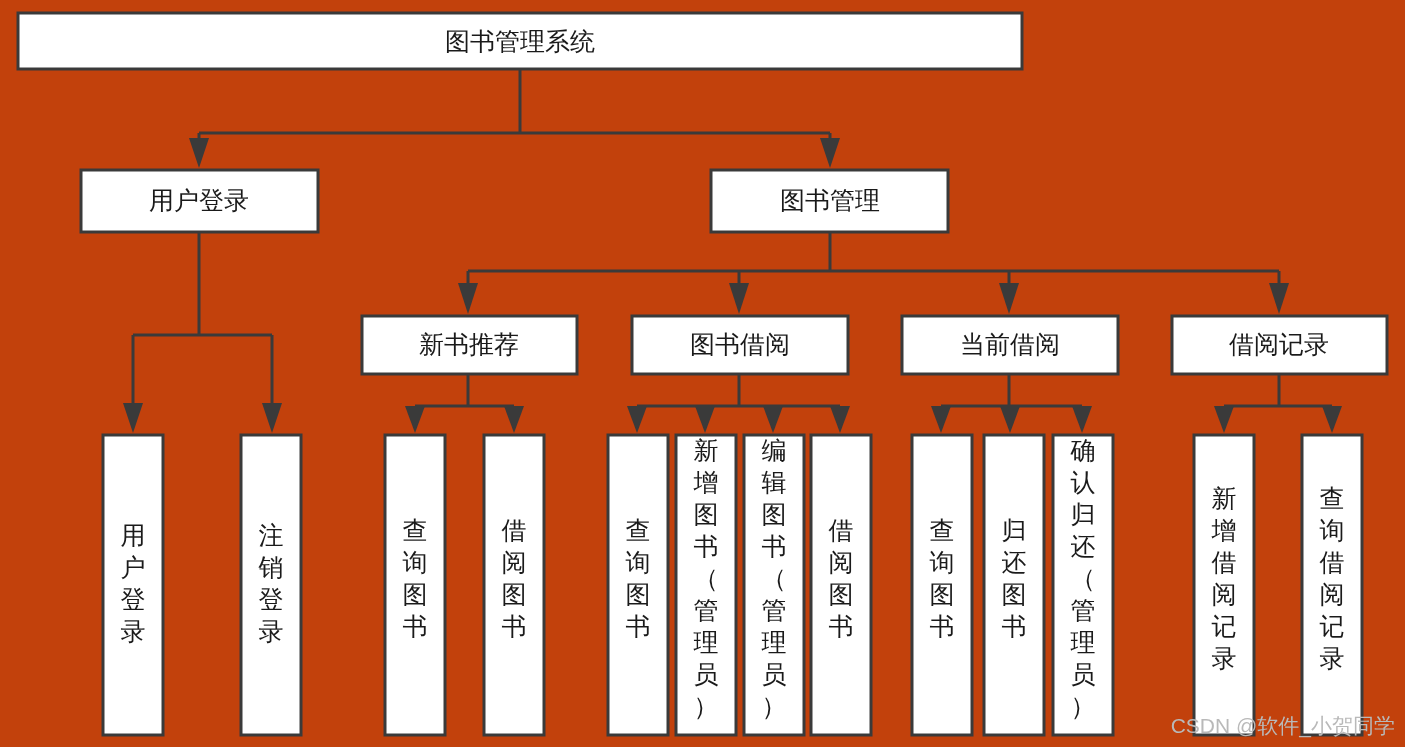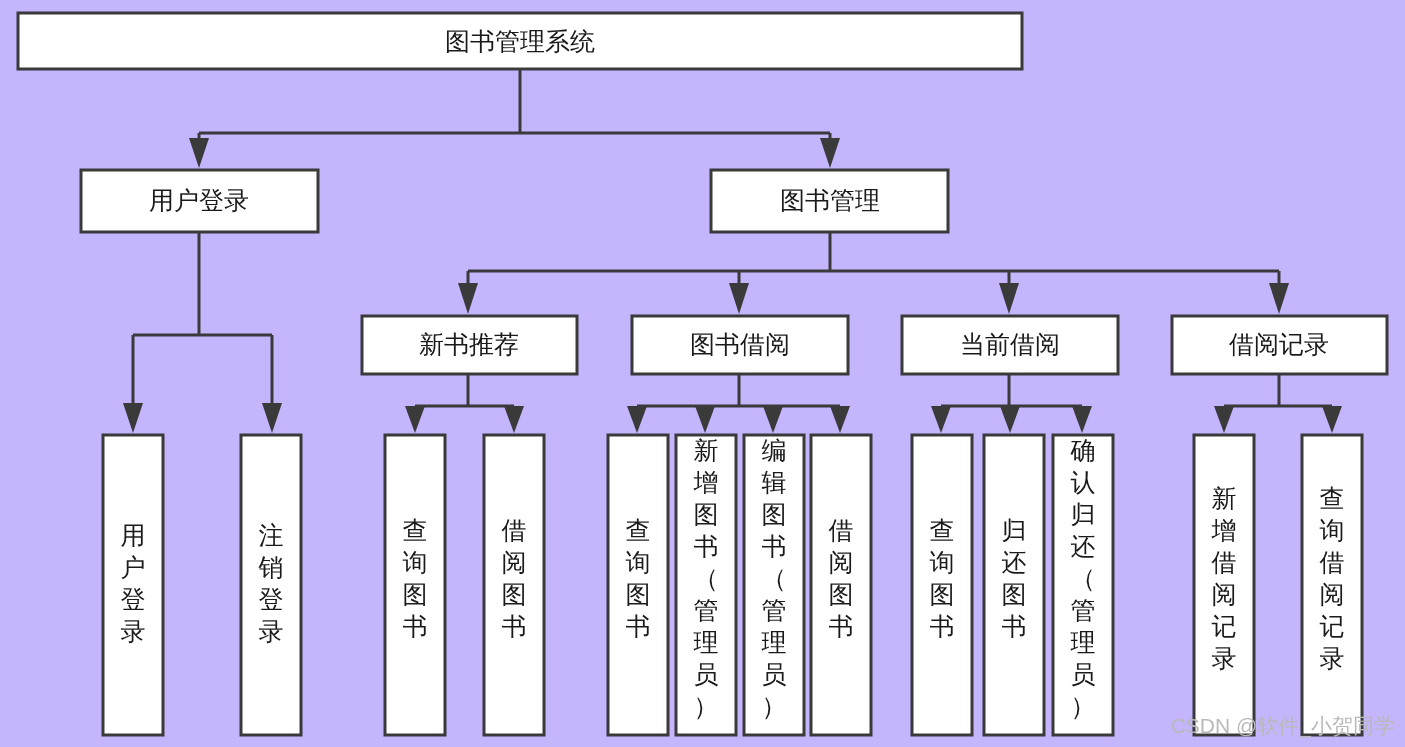--- a/index.html
+++ b/index.html
@@ -8,21 +8,21 @@
     padding: 0;
     background: #ffffff;
   }
   body {
     font-family: "Liberation Sans", "DejaVu Sans", sans-serif;
   }
   #diagram-root {
     position: relative;
     width: 1405px;
     height: 747px;
-    background: #c4b5fd;
+    background: #c2410c;
     overflow: hidden;
   }
   svg.diagram-canvas {
     display: block;
     width: 1405px;
     height: 747px;
   }
   .node-box {
     fill: #ffffff;
     stroke: #3a3a3a;

